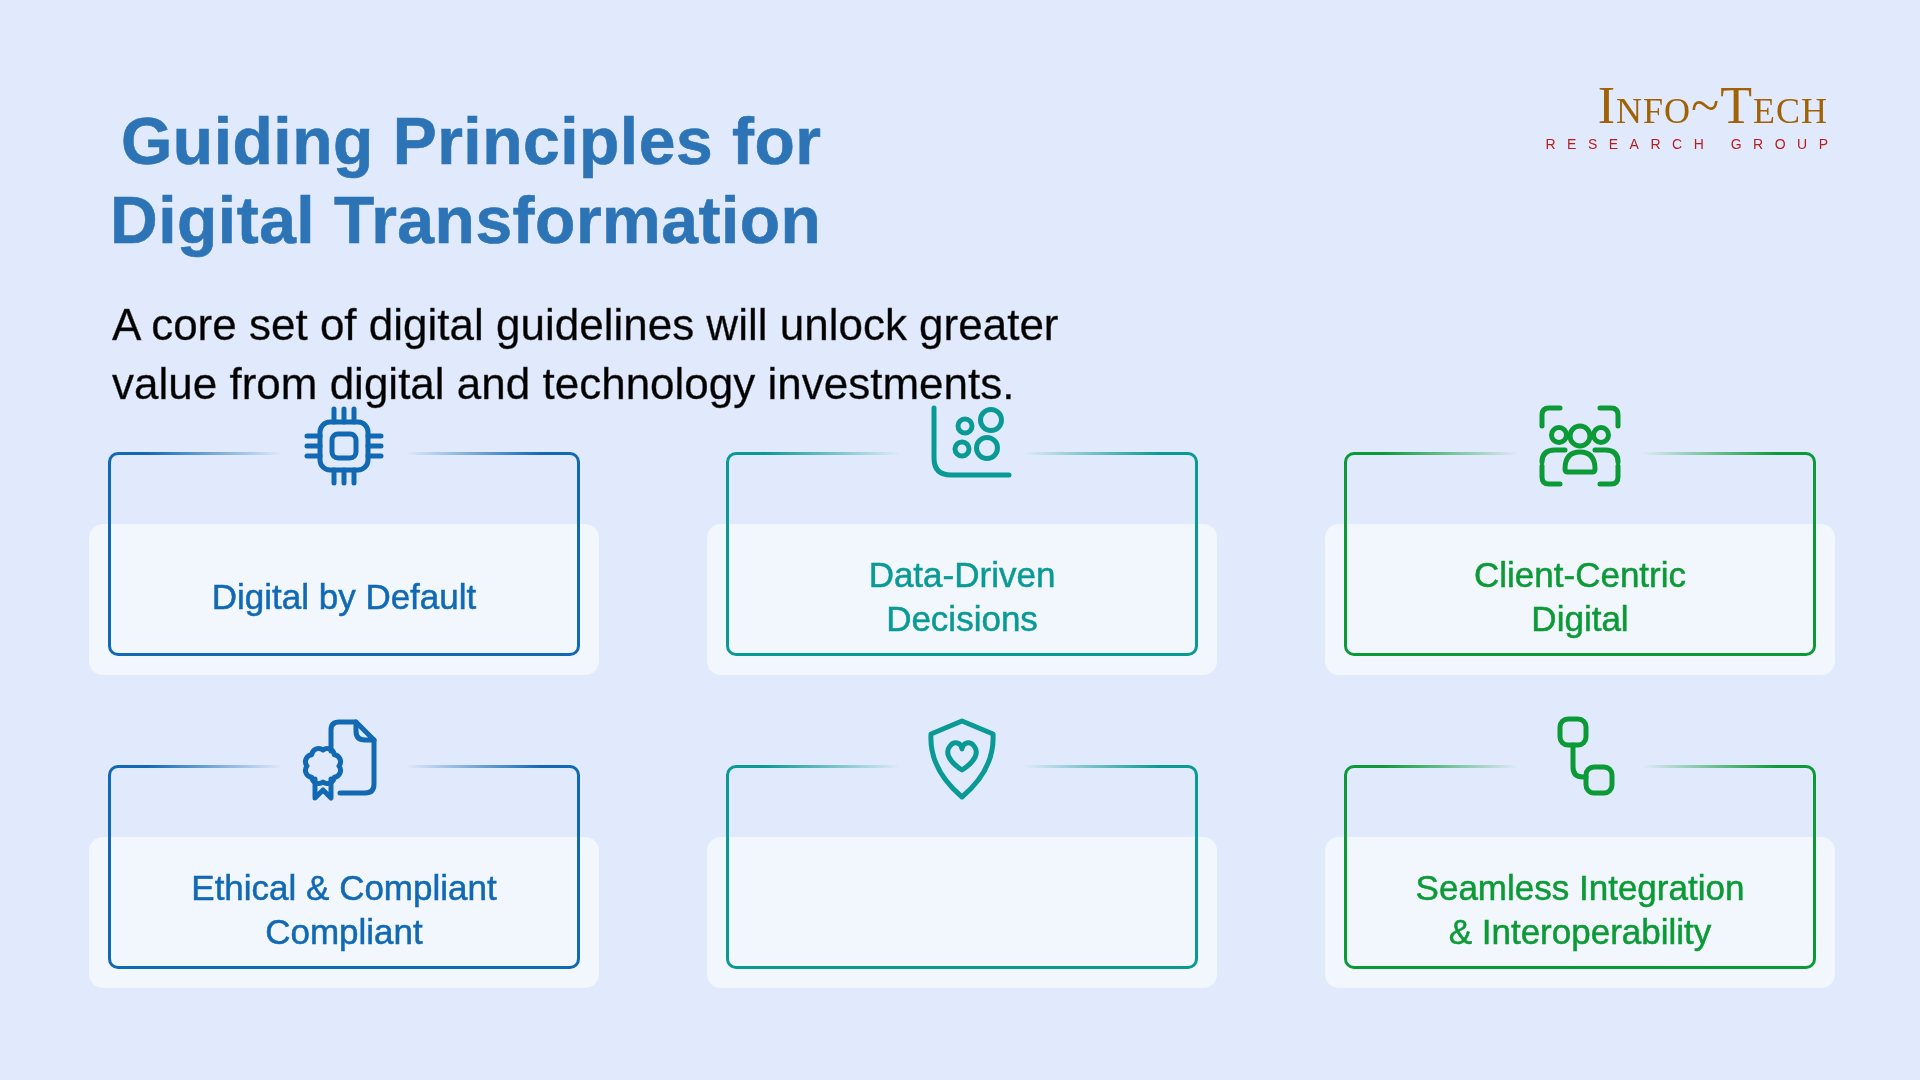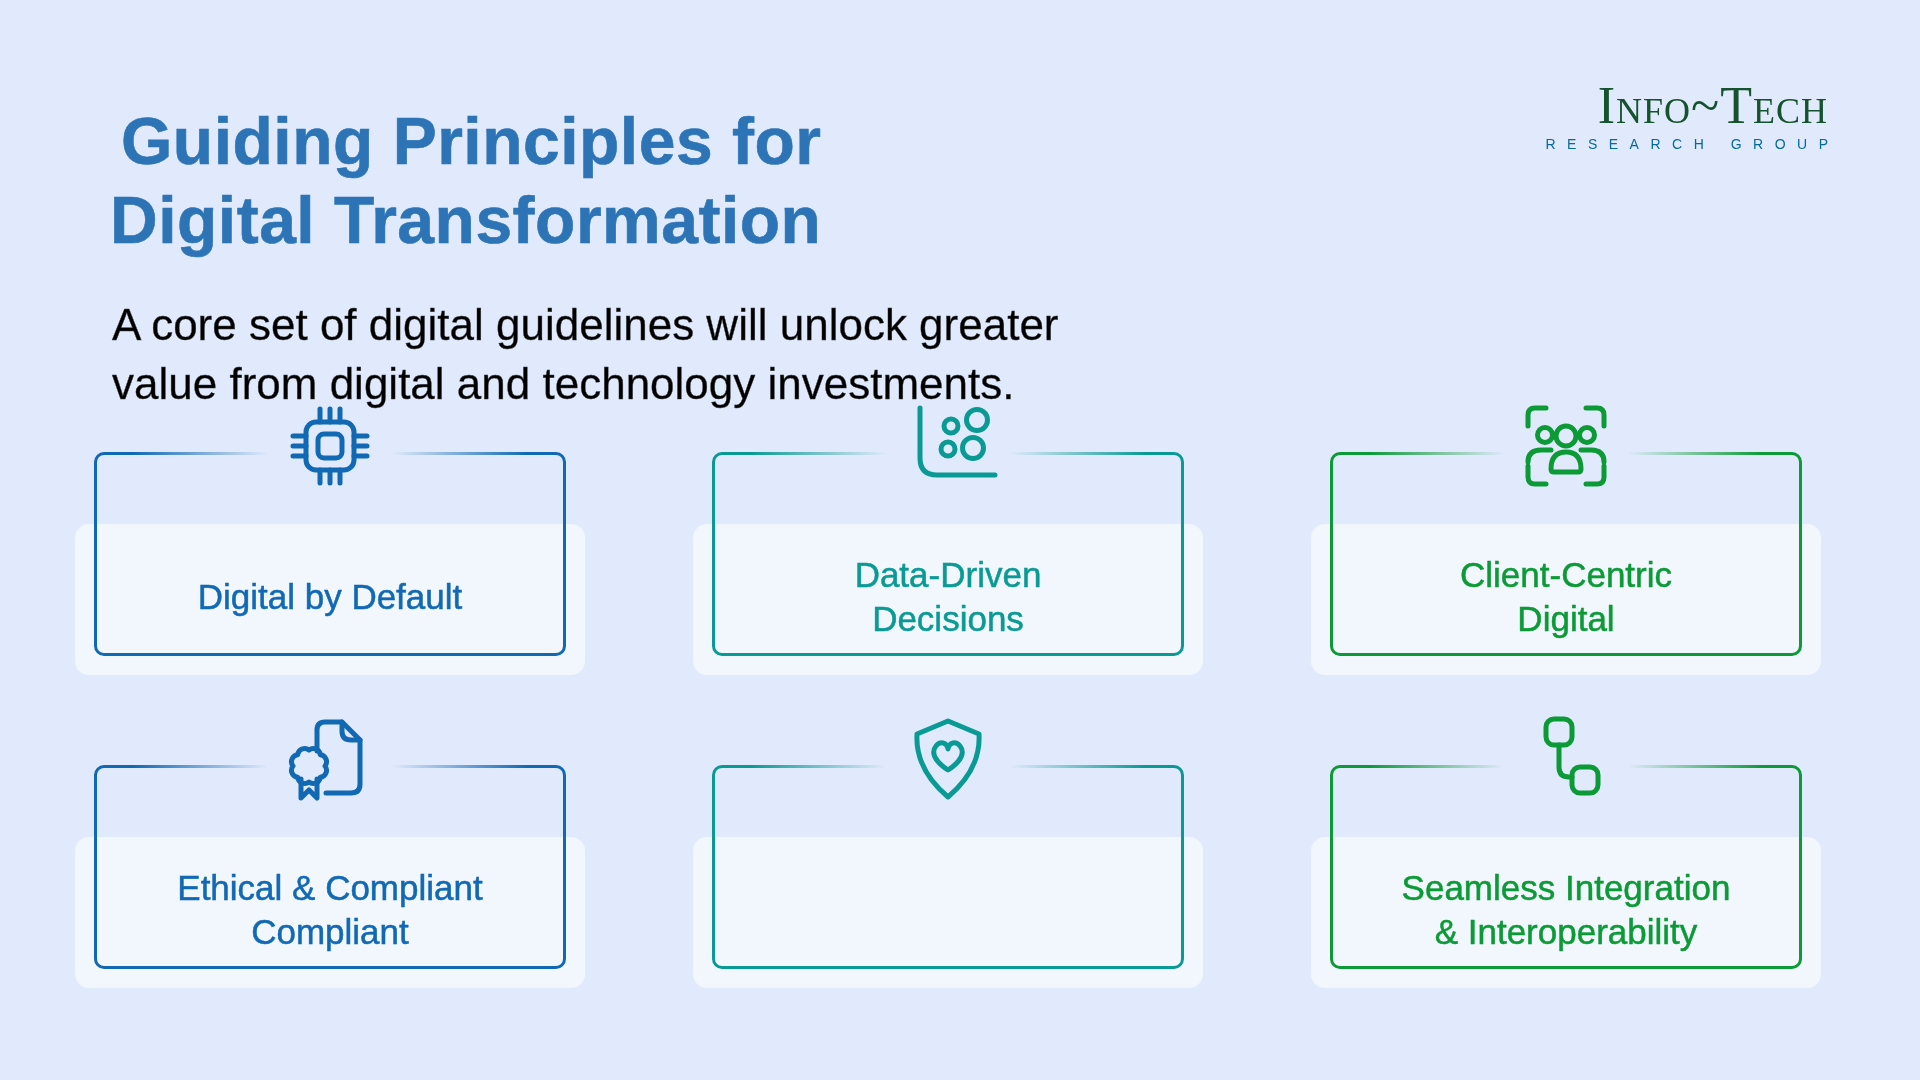--- a/index.html
+++ b/index.html
@@ -23,31 +23,31 @@
     font-size:44px;line-height:1.34;color:#000000;
     -webkit-text-stroke:.4px #3e4145;
   }
 
   
   .logo{position:absolute;top:80px;right:92px;text-align:right;color:#3570ad;}
   .logo .brand{
     font-family:"Liberation Serif", serif;
     font-variant:small-caps;
     font-size:52px;line-height:1;letter-spacing:1px;
-    color:#14532d;
+    color:#a16207;
   }
   .logo .tagline{
     margin-top:4px;
     font-size:14px;letter-spacing:11.5px;margin-right:-11.5px;
-    color:#0369a1;
+    color:#b91c1c;
   }
 
   
   .grid{
-    position:absolute;left:94px;top:452px;
+    position:absolute;left:108px;top:452px;
     display:grid;
     grid-template-columns:repeat(3,472px);
     column-gap:146px;
     grid-auto-rows:204px;
     row-gap:109px;
   }
   .card{position:relative;}
   .backplate{
     position:absolute;left:-19px;right:-19px;top:72px;bottom:-19px;
     background:#f2f6fd;border-radius:14px;

